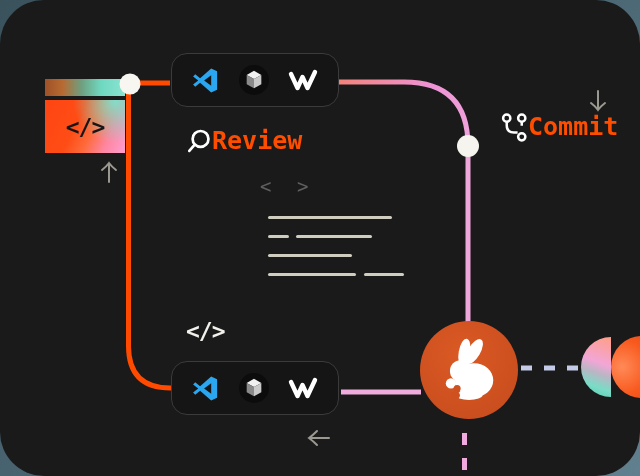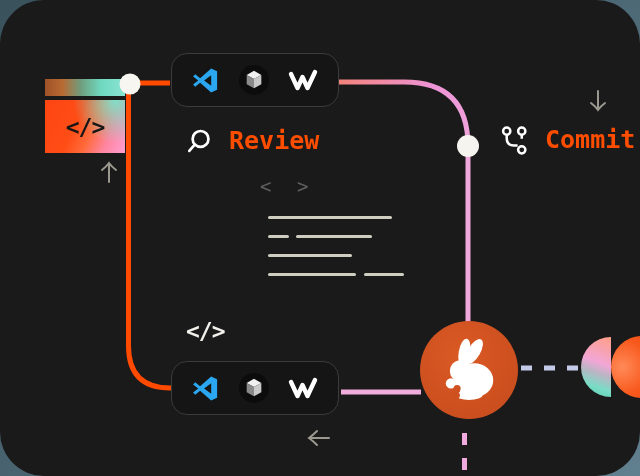--- a/index.html
+++ b/index.html
@@ -31,23 +31,23 @@
     width:168px;height:54px;background:#151515;
     border:1.5px solid #3b3b3b;border-radius:16px;
     display:flex;align-items:center;justify-content:space-evenly;
     box-sizing:border-box;
   }
   #pill-top{left:171px;top:53px;}
   #pill-bottom{left:171px;top:361px;}
   .cursor-badge{width:30px;height:30px;border-radius:50%;background:#0c0c0c;
     display:flex;align-items:center;justify-content:center;}
   
-  .label-row{display:flex;align-items:center;gap:17px;}
+  .label-row{display:flex;align-items:center;gap:0;}
   #review-row{left:187px;top:126px;}
-  #commit-row{left:501px;top:125px;}
+  #commit-row{left:501px;top:112px;}
   #code-row{left:186px;top:318px;}
   .accent-label{color:#ff4d00;font-weight:bold;font-size:25px;line-height:30px;}
   .white-tag{color:#f2f1ec;font-weight:bold;font-size:23px;letter-spacing:-1px;}
   
   .center-brackets{left:260px;top:175px;color:#5f5f5f;font-size:19px;letter-spacing:7px;}
   .code-line{position:absolute;height:3px;border-radius:2px;background:#cfcdc0;}
   
   #rabbit-circle{
     left:420px;top:321px;width:98px;height:98px;border-radius:50%;
     background:radial-gradient(circle at 42% 35%,#da5a24 0%,#cf5120 55%,#c44a1d 100%);

